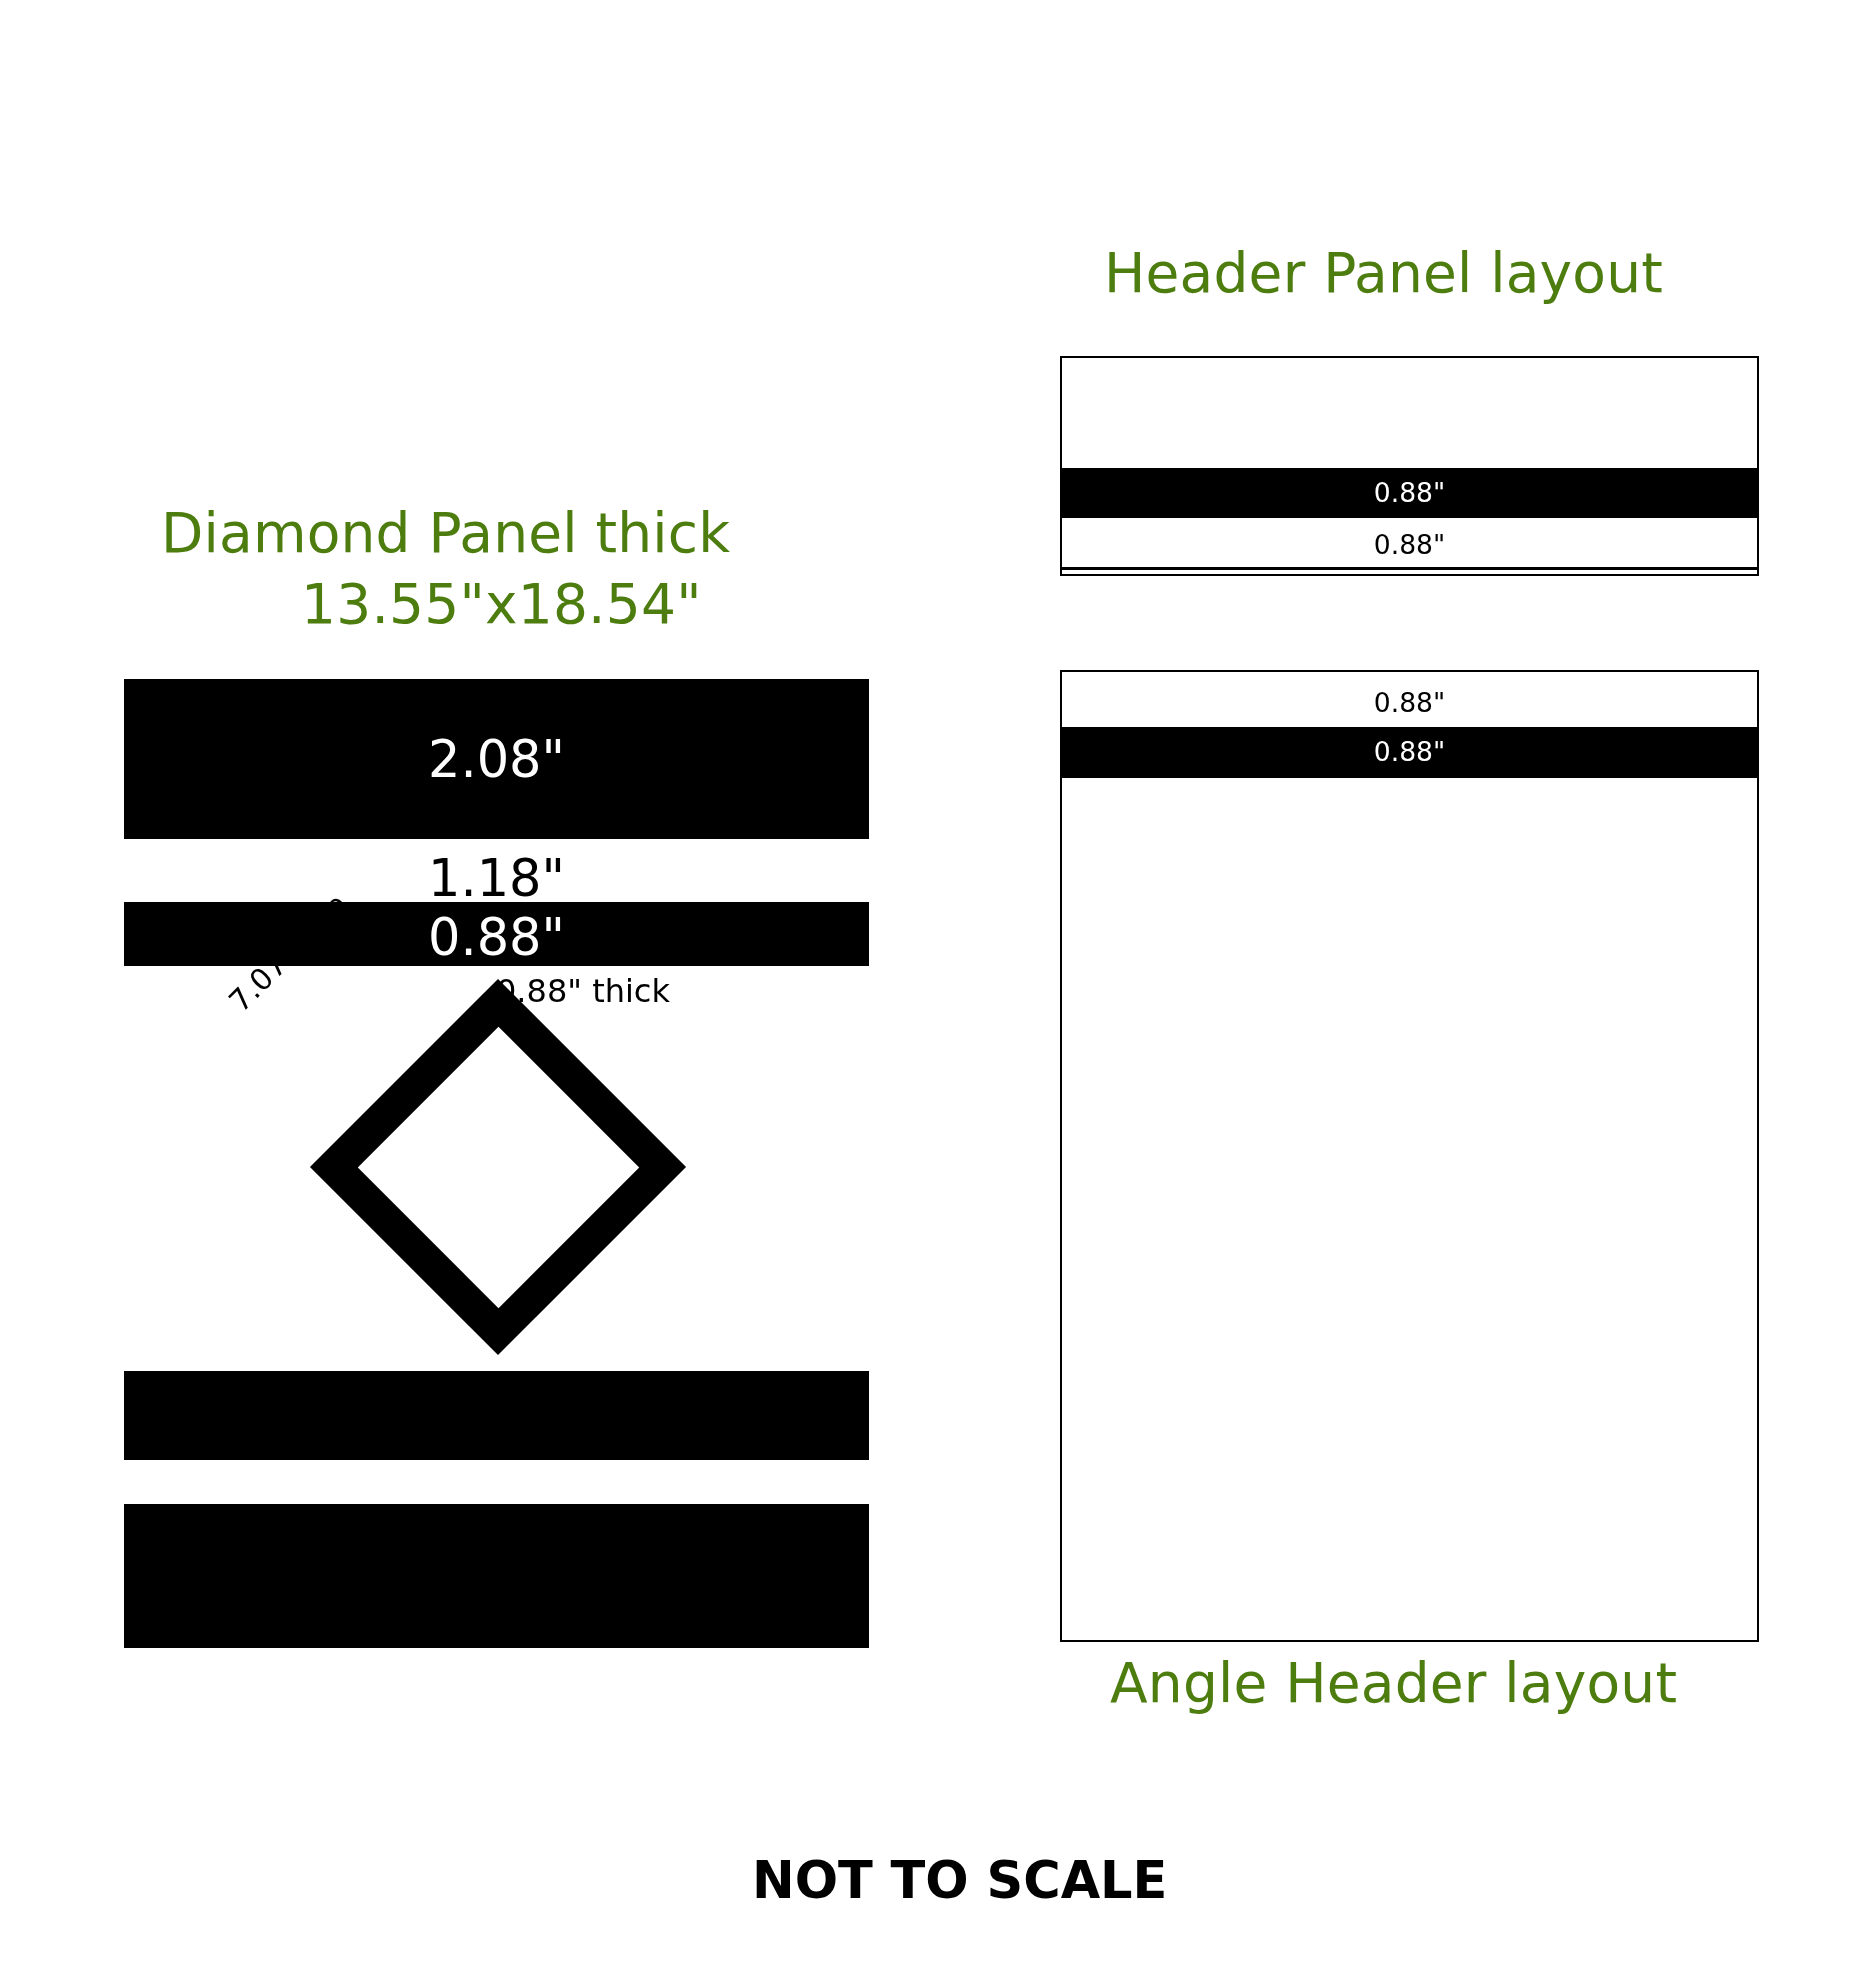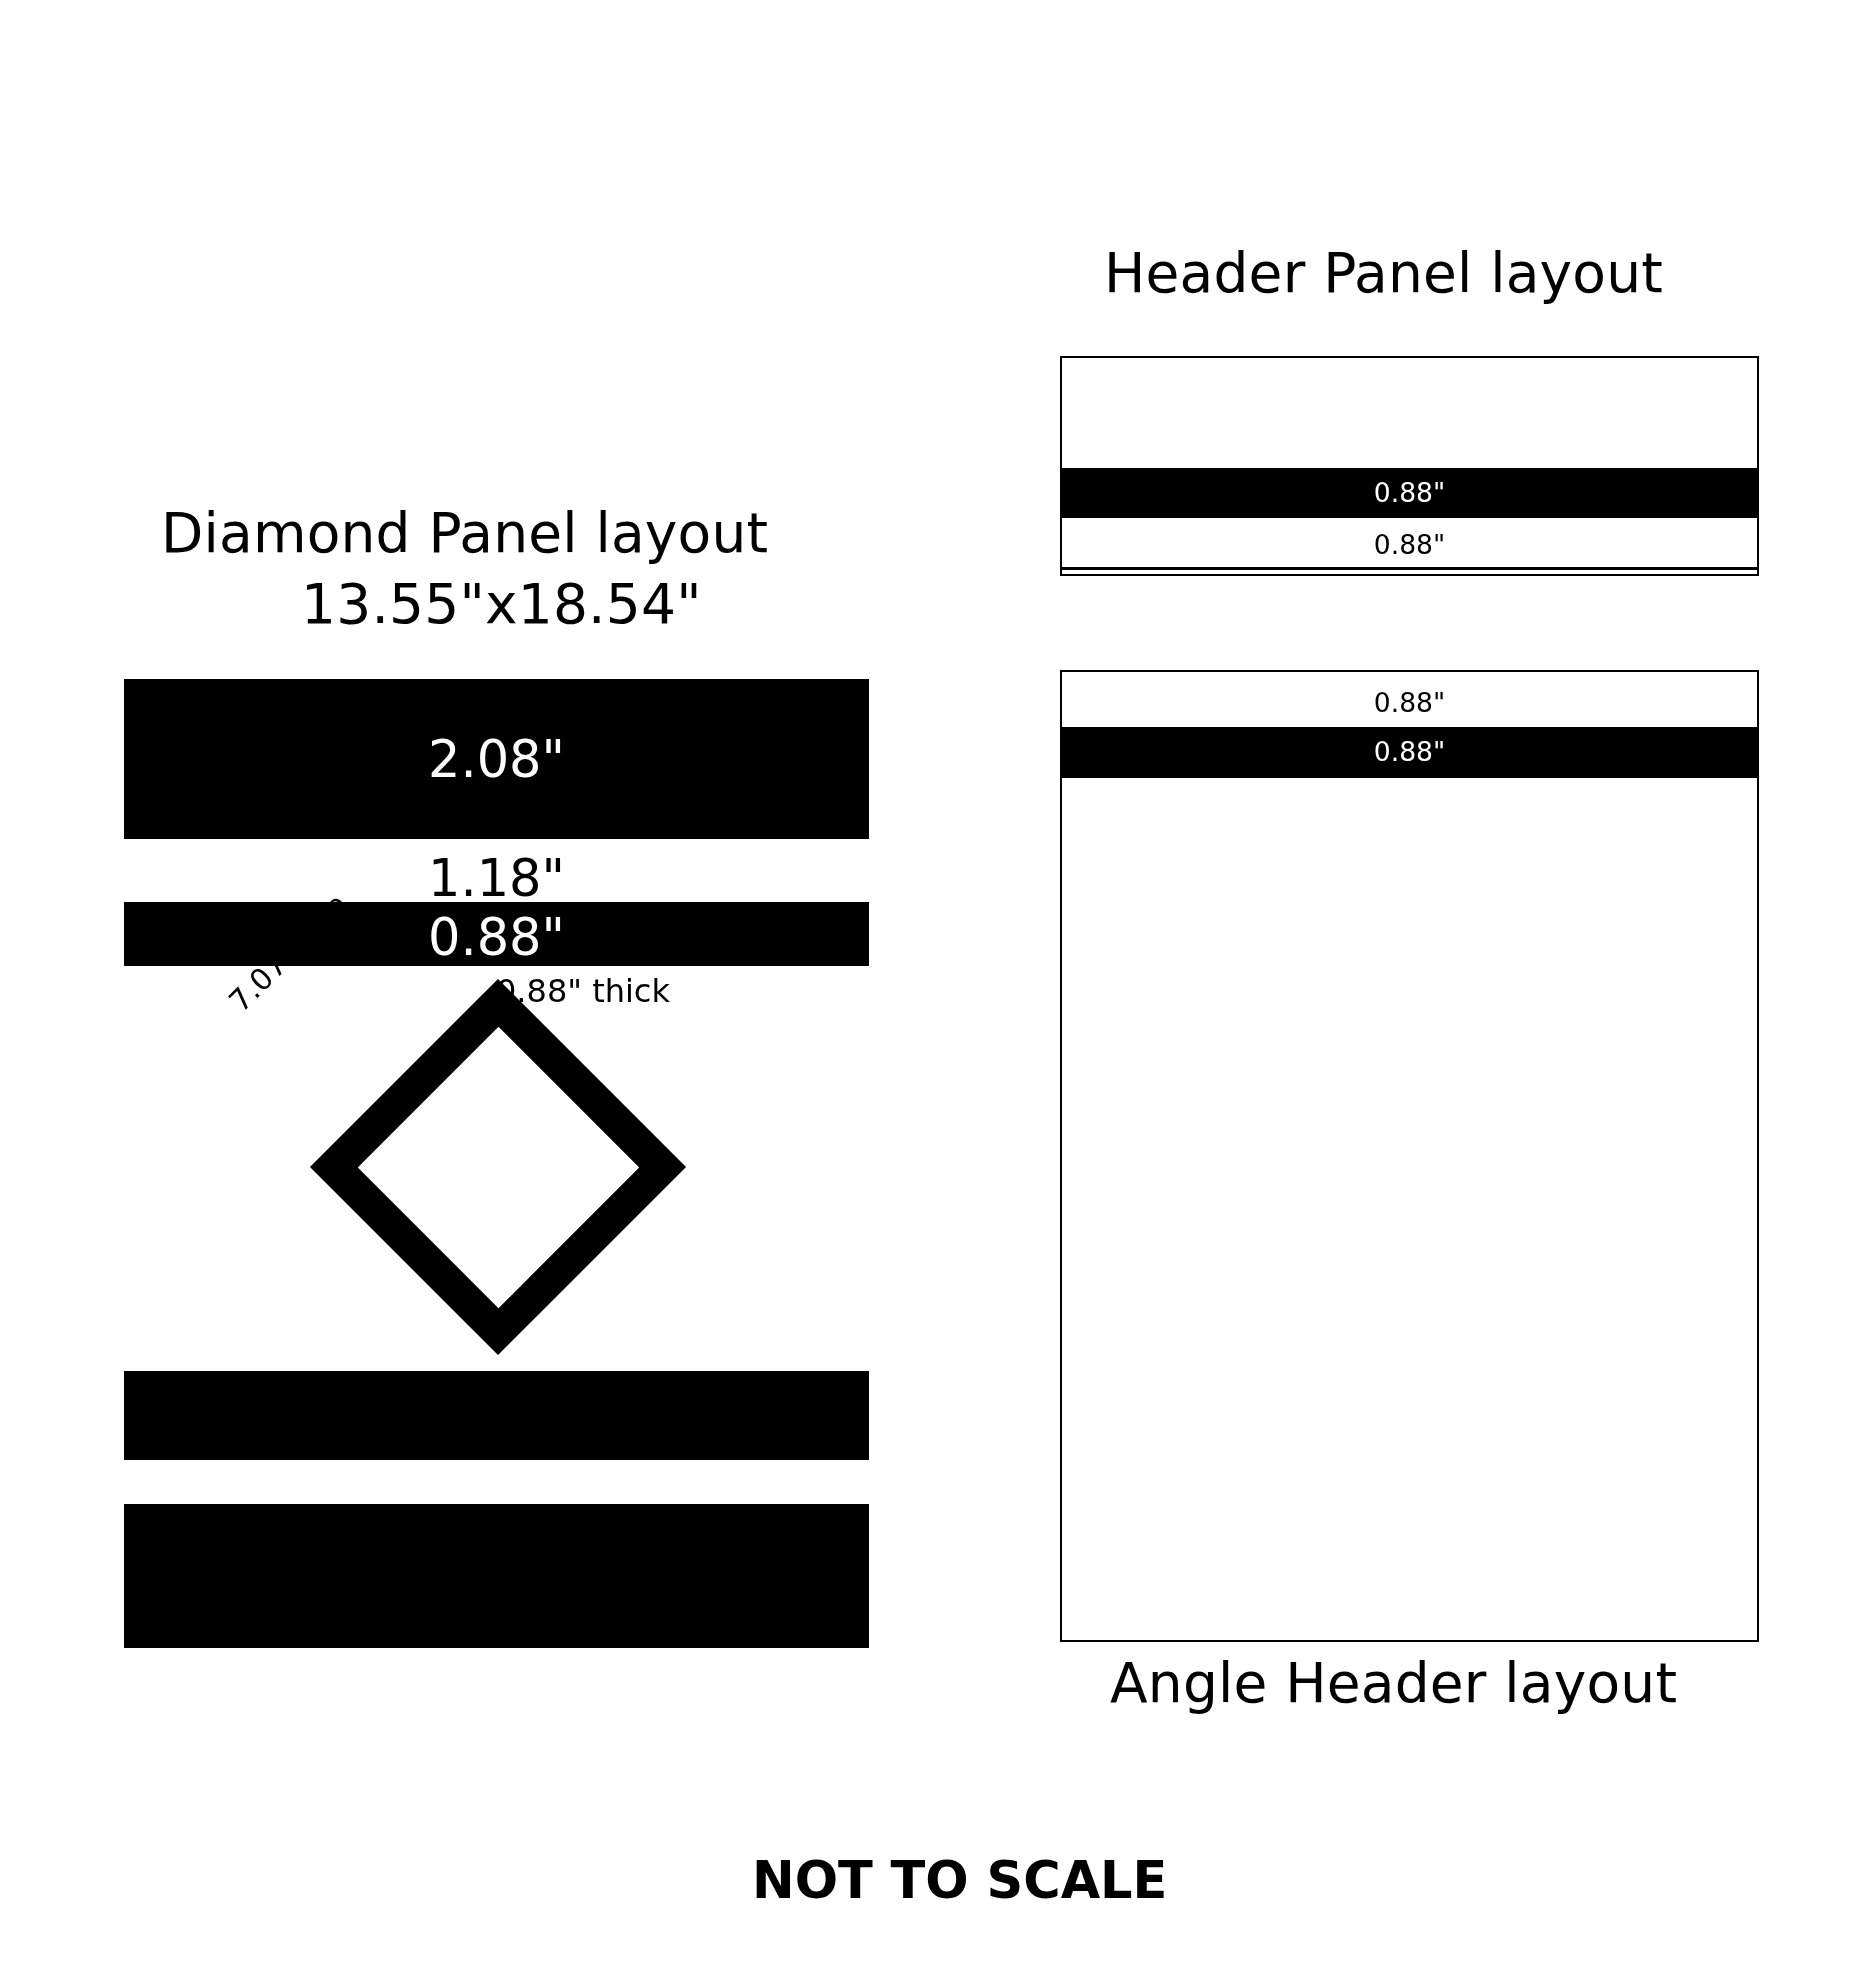--- a/index.html
+++ b/index.html
@@ -20,21 +20,21 @@
     inset: 0;
   }
 
   
   .title {
     position: absolute;
     font-size: 55px;
     font-weight: 400;
     letter-spacing: 0.2px;
     white-space: nowrap;
-    color: #000000;
+    color: #4d7c0f;
     text-align: right;
   }
   .label-white {
     position: absolute;
     color: #ffffff;
     white-space: nowrap;
     text-align: center;
   }
   .label-black {
     position: absolute;
@@ -138,21 +138,21 @@
     position: absolute;
     font-size: 51px;
     white-space: nowrap;
   }
 </style>
 </head>
 <body>
 
 <div class="canvas">
 
-  <div class="title" style="left:161px; top:501px;">Diamond Panel layout</div>
+  <div class="title" style="left:161px; top:501px;">Diamond Panel thick</div>
   <div class="title" style="left:301px; top:572px;">13.55"x18.54"</div>
 
   <div id="diamond-panel">
 
     <div class="stripe" style="top:0; height:160px;"></div>
 
     <div class="stripe" style="top:223px; height:64px;"></div>
 
     <div class="stripe" style="top:692px; height:89px;"></div>
 

